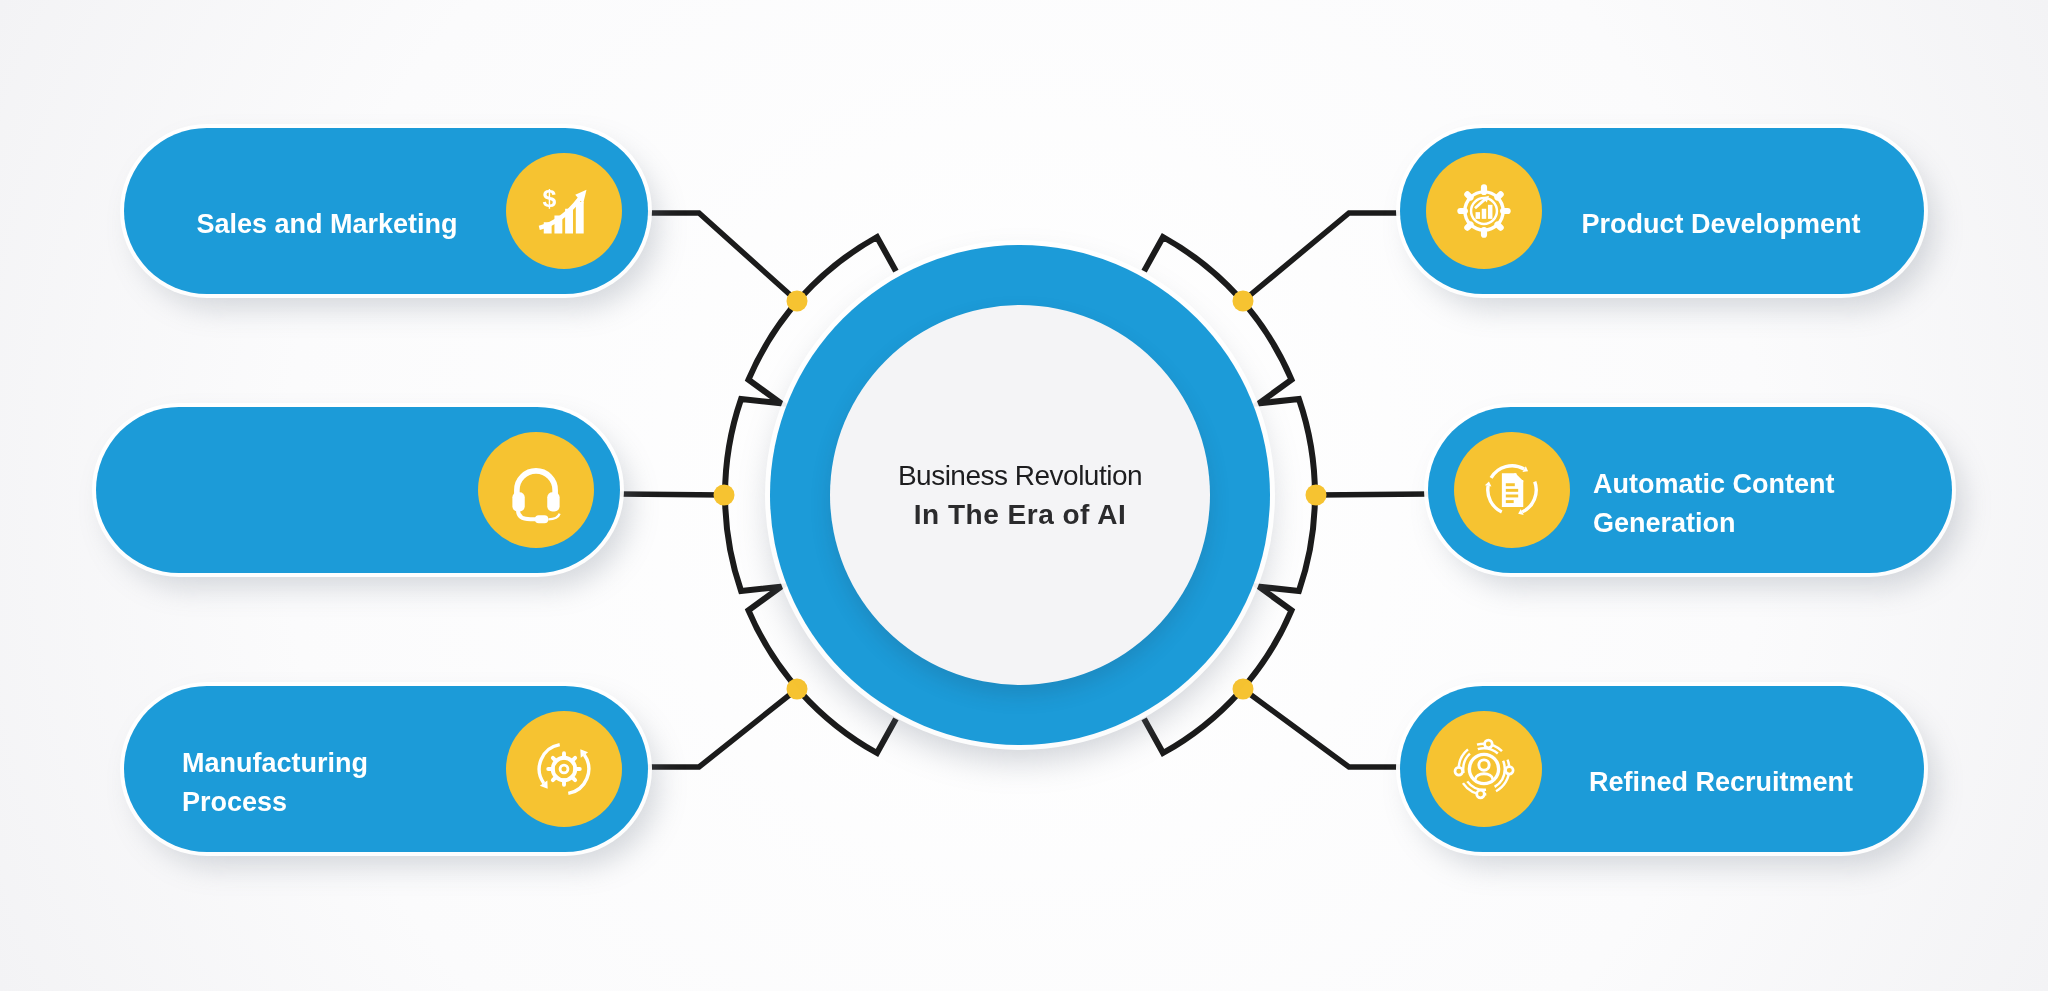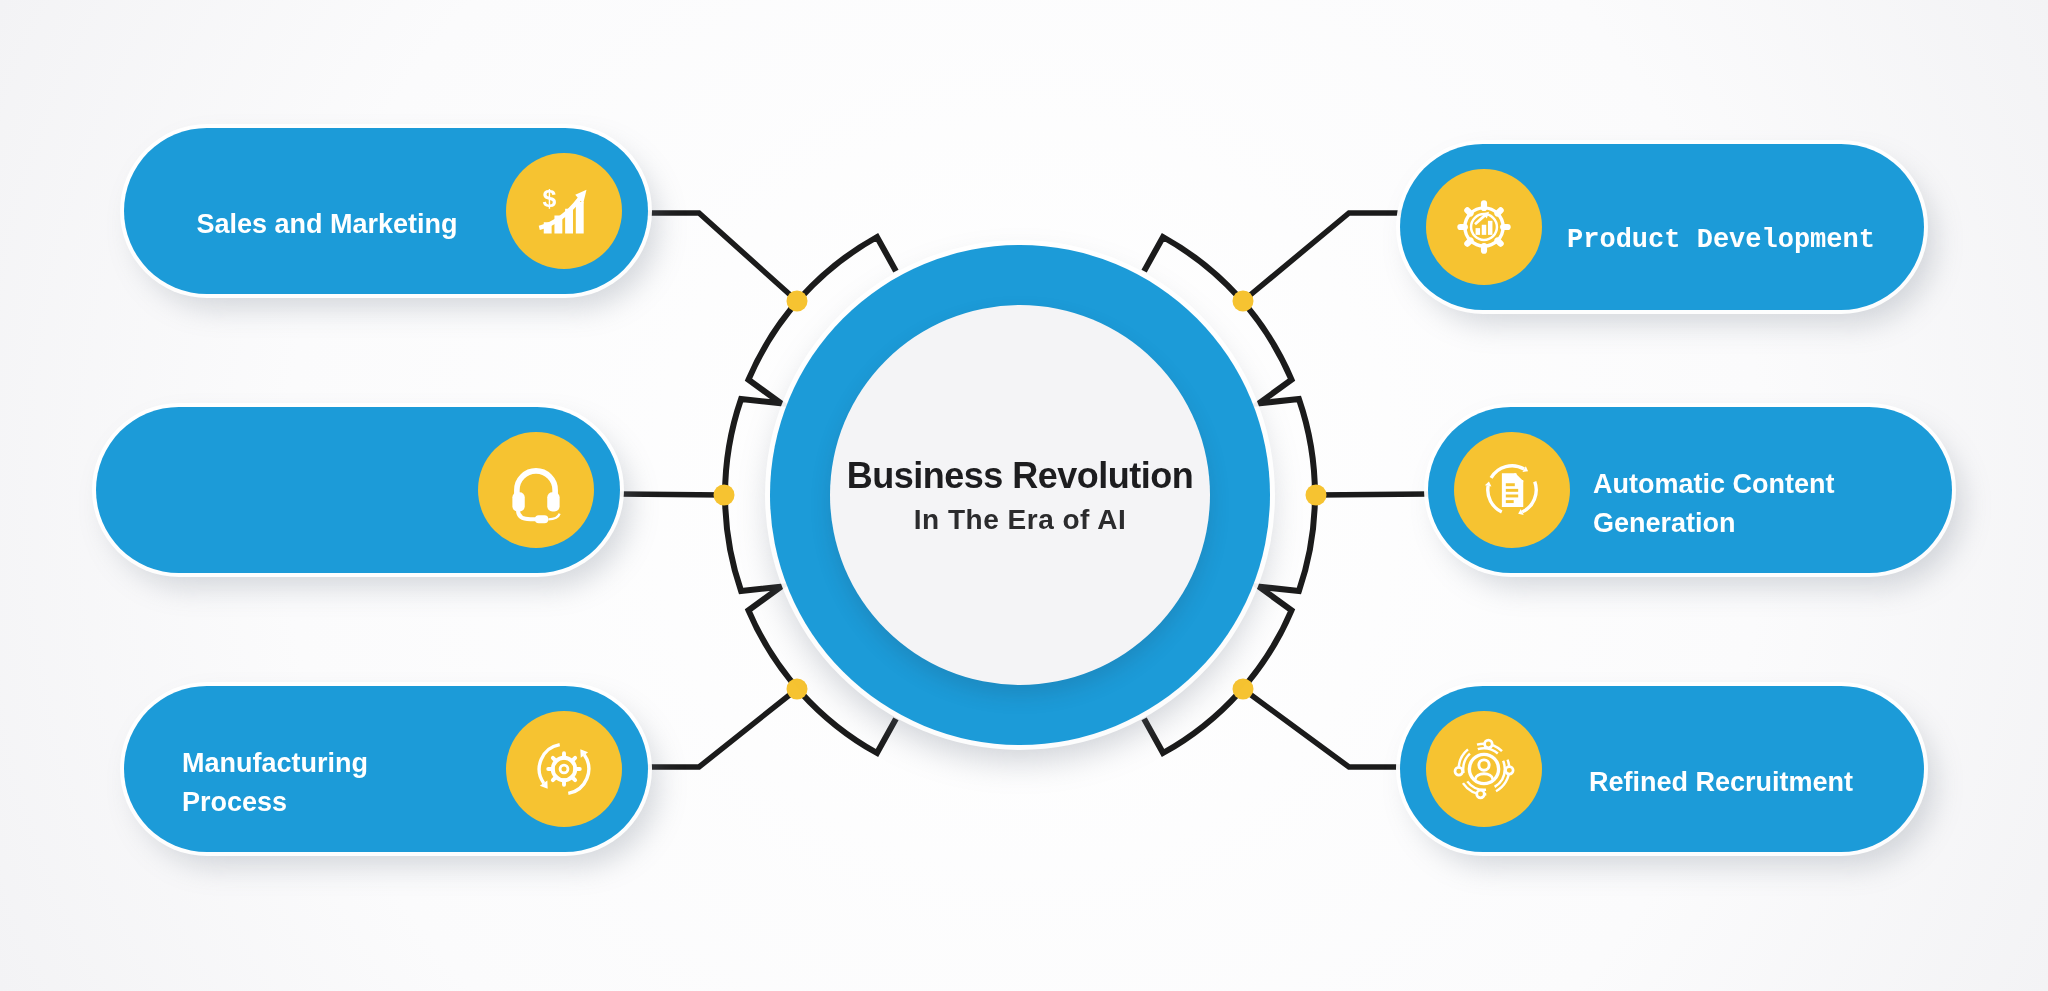--- a/index.html
+++ b/index.html
@@ -25,21 +25,21 @@
   }
   .hub-inner{
     position:absolute;left:830px;top:305px;width:380px;height:380px;border-radius:50%;
     background:var(--inner);z-index:3;
     box-shadow:0 10px 20px rgba(35,55,80,.17);
   }
   .hub-text{
     position:absolute;left:830px;top:305px;width:380px;height:380px;z-index:4;
     display:flex;flex-direction:column;align-items:center;justify-content:center;text-align:center;
   }
-  .hub-title{font-size:36px;font-weight:bold;color:var(--text-dark);letter-spacing:-.5px;white-space:nowrap;}
+  .hub-title{font-size:28px;font-weight:normal;color:var(--text-dark);letter-spacing:-.5px;white-space:nowrap;}
   .hub-subtitle{font-size:28px;font-weight:700;color:#2B2B2D;letter-spacing:.5px;margin-top:7px;white-space:nowrap;}
 
   .pill{
     position:absolute;height:166px;border-radius:83px;background:var(--blue);z-index:5;
     display:flex;align-items:center;
     box-shadow:0 0 0 4px rgba(255,255,255,.95), 11px 15px 28px rgba(125,135,150,.30);
   }
   .pill-label{
     font-size:27px;font-weight:bold;color:#fff;line-height:1.45;text-align:left;
   }
@@ -142,21 +142,21 @@
         <circle class="st" cx="32" cy="32" r="10" stroke-width="3.5"></circle>
         <circle class="st" cx="32" cy="32" r="3.5" stroke-width="2.5"></circle>
         <path class="st" d="M28.2,10.3 A22,22 0 0 0 14,44.6" stroke-width="3"></path>
         <polygon class="fw" points="17.5,49.5 10.5,46.9 17.2,42.3"></polygon>
         <path class="st" d="M35.8,53.7 A22,22 0 0 0 50,19.4" stroke-width="3"></path>
         <polygon class="fw" points="46.5,14.5 53.4,17 46.9,21.9"></polygon>
       </svg>
     </div>
   </div>
 
-  <div class="pill side-right nowrap" style="left:1400px;top:144px;width:524px;font-family:Liberation Mono, monospace;">
+  <div class="pill side-right nowrap" style="left:1400px;top:128px;width:524px;">
     <div class="icon-circle">
       <svg width="72" height="72" viewBox="0 0 64 64">
         <g class="st" stroke-width="5.5" stroke-linecap="round">
           <line x1="49" y1="32" x2="53" y2="32"></line>
           <line x1="44" y1="20" x2="46.8" y2="17.2"></line>
           <line x1="32" y1="15" x2="32" y2="11"></line>
           <line x1="20" y1="20" x2="17.2" y2="17.2"></line>
           <line x1="15" y1="32" x2="11" y2="32"></line>
           <line x1="20" y1="44" x2="17.2" y2="46.8"></line>
           <line x1="32" y1="49" x2="32" y2="53"></line>

